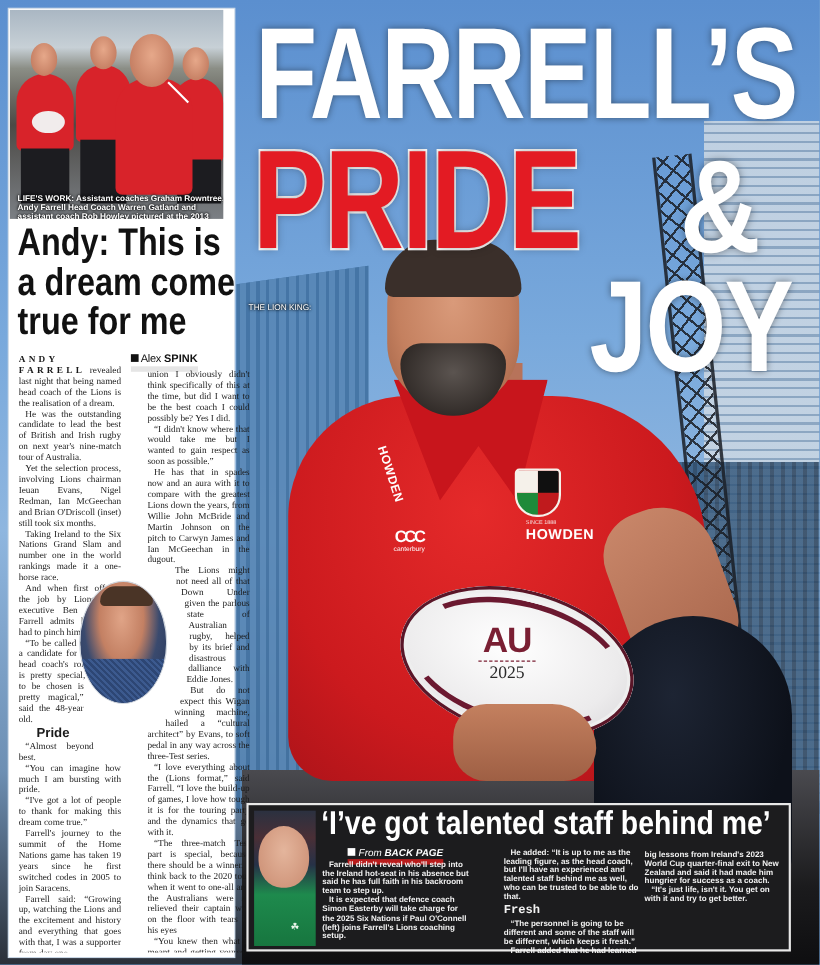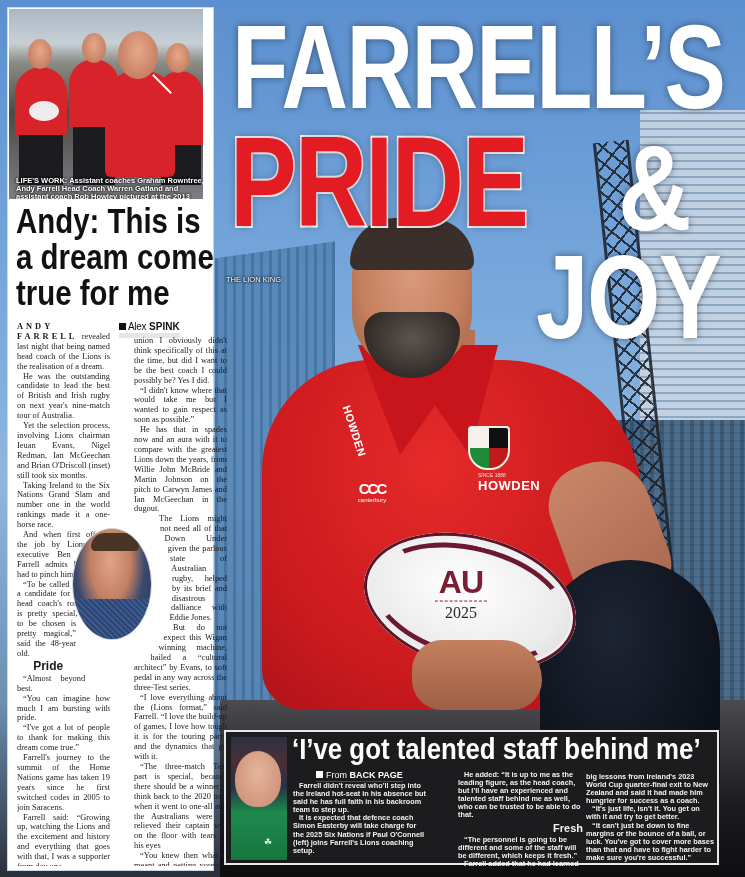--- a/index.html
+++ b/index.html
@@ -239,30 +239,30 @@
     }
     .oconnell-photo .oh { position: absolute; left: 4px; top: 14px; width: 46px; height: 56px; background: radial-gradient(ellipse at 50% 40%, #e4b59c, #c98b70); border-radius: 50% 50% 45% 45%; }
     .oconnell-photo .shamrock { position: absolute; left: 33px; top: 100px; color: #e8f5ea; font-size: 9px; }
     .bottom-headline {
       position: absolute; left: 66px; top: 2px; font-family: "Liberation Sans", sans-serif;
       font-weight: 700; font-size: 30px; color: #fff; line-height: 1;
       transform: scaleX(.86); transform-origin: left top; white-space: nowrap;
     }
     .bottom-byline {
       position: absolute; left: 90px; top: 39px; font-size: 9px; color: #fff;
-      border-bottom: 1px solid #b91c1c; line-height: 1.1;
+      border-bottom: 5px solid #b91c1c; line-height: 1.1; font-style: italic;
     }
     .bottom-byline .sq { display: inline-block; width: 7px; height: 7px; background: #fff; margin-right: 3px; }
     .bottom-byline .bp { font-weight: 700; }
     .bcol {
       position: absolute; font-family: "Liberation Sans", sans-serif; font-weight: 700;
       font-size: 7.3px; line-height: 8.1px; color: #f2f2f2;
     }
     .bcol p { text-indent: 6px; }
-    .bcol .bsub { text-align: right; font-size: 11px; line-height: 12px; margin: 2px 0 2px; text-indent: 0; }
+    .bcol .bsub { text-align: left; font-size: 11px; line-height: 12px; margin: 2px 0 2px; text-indent: 0; font-family: Liberation Mono, monospace; }
     .bcol-1 { left: 67px; top: 50px; width: 135px; }
     .bcol-2 { left: 232px; top: 39px; width: 125px; }
     .bcol-3 { left: 360px; top: 9px; width: 130px; }
   </style>
 </head>
 <body>
 
 <div class="bg">
   <div class="bldg bldg-left"></div>
   <div class="bldg bldg-right"></div>
@@ -392,15 +392,14 @@
   </div>
   <div class="bcol bcol-2">
     <p>He added: “It is up to me as the leading figure, as the head coach, but I'll have an experienced and talented staff behind me as well, who can be trusted to be able to do that.</p>
     <p class="bsub">Fresh</p>
     <p>“The personnel is going to be different and some of the staff will be different, which keeps it fresh.”</p>
     <p>Farrell added that he had learned</p>
   </div>
   <div class="bcol bcol-3">
     <p style="text-indent:0;margin-top:32px;">big lessons from Ireland's 2023 World Cup quarter-final exit to New Zealand and said it had made him hungrier for success as a coach.</p>
     <p>“It's just life, isn't it. You get on with it and try to get better.</p>
-    <p>“It can't just be down to fine margins or the bounce of a ball, or luck. You've got to cover more bases than that and have to fight harder to make sure you're successful.”</p>
   </div>
 </div>
 
 </body></html>

